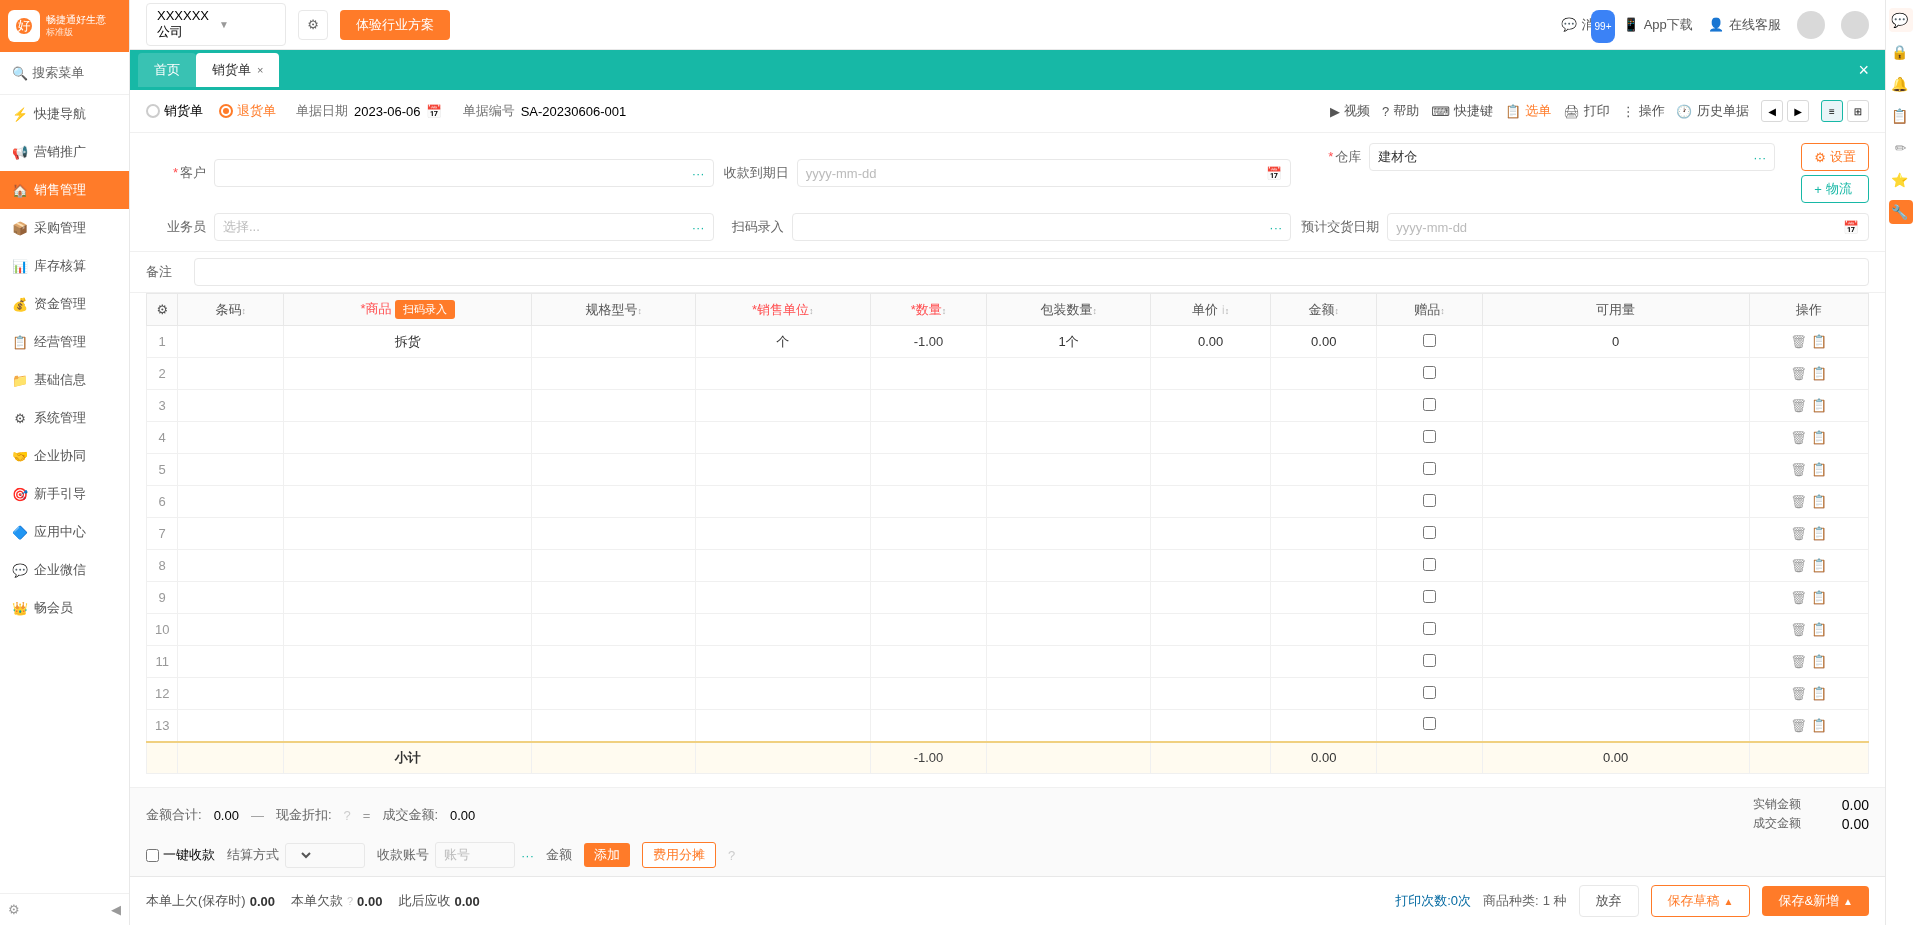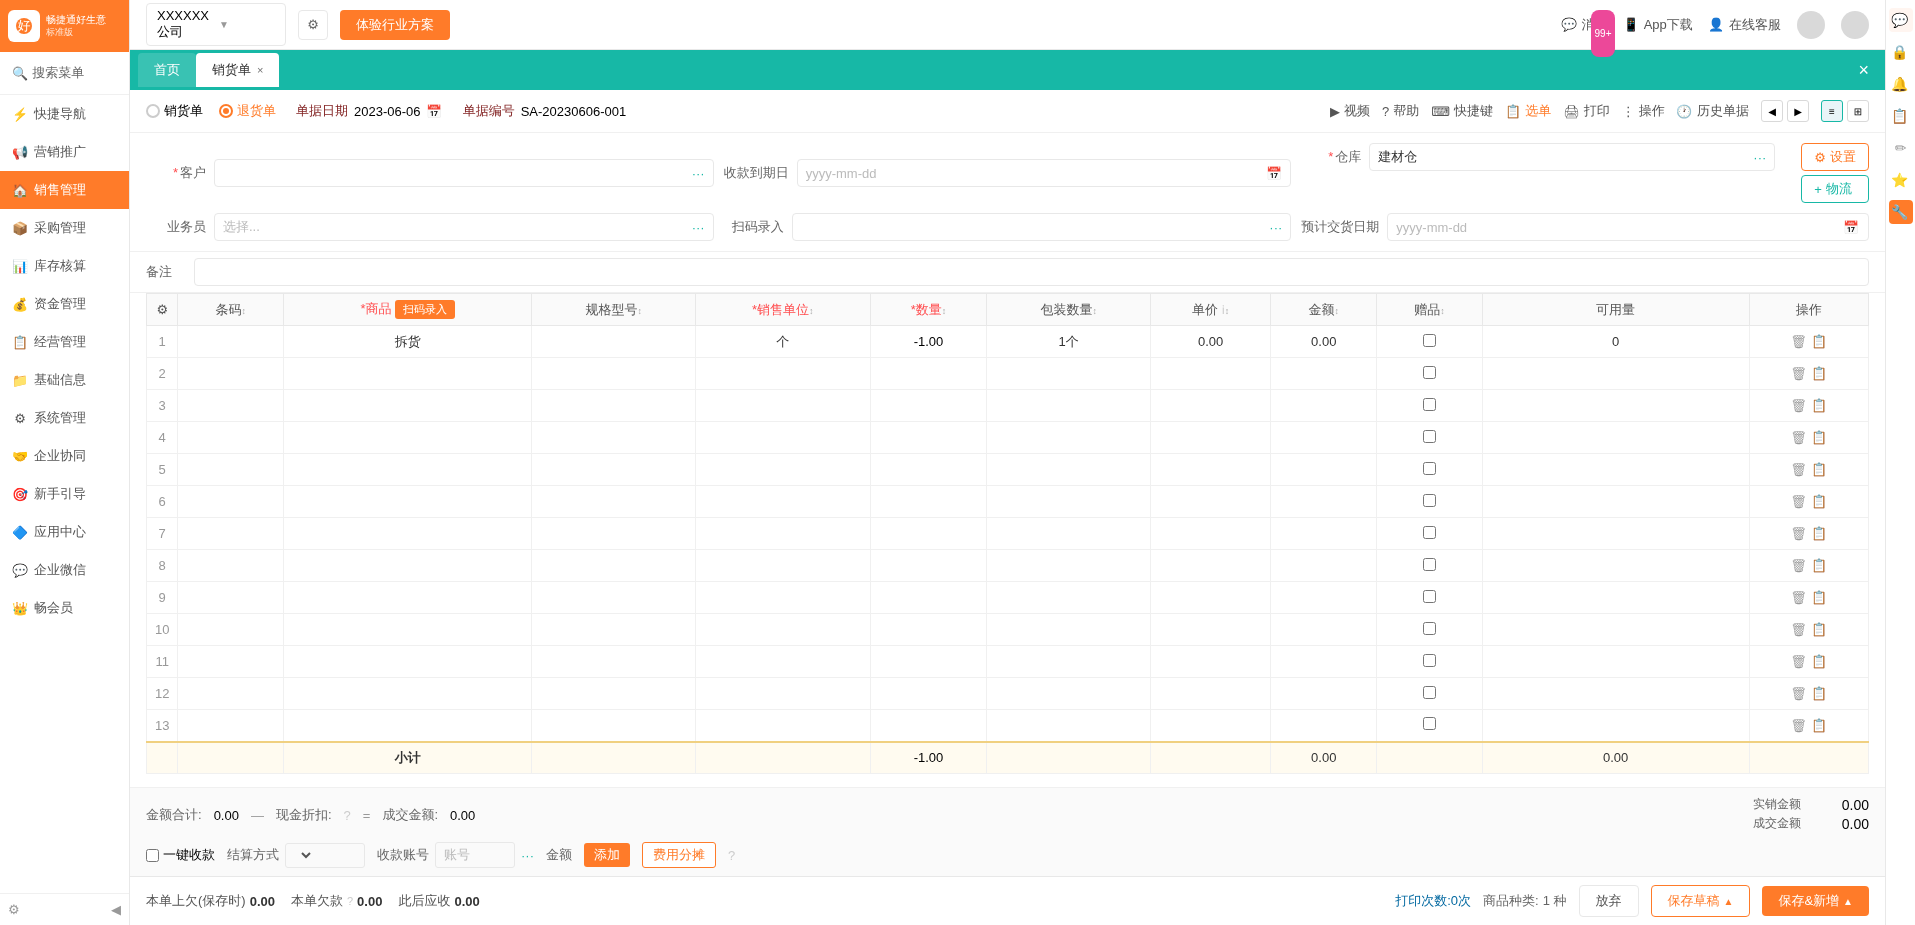--- a/index.html
+++ b/index.html
@@ -20,21 +20,21 @@
     .main { flex: 1; display: flex; flex-direction: column; overflow: hidden; }
 
     
     .topbar { height: 50px; background: #fff; display: flex; align-items: center; padding: 0 16px; border-bottom: 1px solid #e8e8e8; gap: 12px; }
     .company-select { display: flex; align-items: center; gap: 6px; border: 1px solid #e8e8e8; border-radius: 4px; padding: 4px 10px; cursor: pointer; min-width: 140px; }
     .company-select span { flex: 1; }
     .gear-btn { width: 30px; height: 30px; border: 1px solid #e8e8e8; border-radius: 4px; display: flex; align-items: center; justify-content: center; cursor: pointer; color: #666; }
     .trial-btn { background: #ff7b29; color: #fff; border: none; padding: 6px 16px; border-radius: 4px; cursor: pointer; font-size: 13px; }
     .topbar-right { margin-left: auto; display: flex; align-items: center; gap: 16px; }
     .topbar-msg { display: flex; align-items: center; gap: 4px; cursor: pointer; color: #555; position: relative; }
-    .badge { background: #ec4899; color: #fff; font-size: 10px; padding: 18px 4px; border-radius: 8px; position: absolute; top: -6px; right: -8px; }
+    .badge { background: #3b82f6; color: #fff; font-size: 10px; padding: 11px 4px; border-radius: 8px; position: absolute; top: -6px; right: -8px; }
     .avatar { width: 28px; height: 28px; border-radius: 50%; background: #d9d9d9; }
 
     
     .tabbar { background: #17b8a6; display: flex; align-items: center; padding: 0 8px; min-height: 40px; }
     .tab { padding: 8px 16px; color: #fff; cursor: pointer; border-radius: 4px 4px 0 0; font-size: 13px; display: flex; align-items: center; gap: 6px; }
     .tab.home { background: rgba(255,255,255,0.15); }
     .tab.active { background: #fff; color: #333; }
     .tab-close { font-size: 11px; opacity: 0.7; cursor: pointer; }
     .tab-spacer { margin-left: auto; }
     .tab-close-all { color: #fff; cursor: pointer; font-size: 18px; padding: 4px 8px; }
@@ -43,21 +43,21 @@
     .content { flex: 1; background: #fff; overflow-y: auto; display: flex; flex-direction: column; }
 
     
     .form-header { padding: 10px 16px; border-bottom: 1px solid #f0f0f0; display: flex; align-items: center; gap: 20px; flex-wrap: wrap; }
     .radio-group { display: flex; gap: 16px; align-items: center; }
     .radio-item { display: flex; align-items: center; gap: 4px; cursor: pointer; }
     .radio-dot { width: 14px; height: 14px; border-radius: 50%; border: 2px solid #ccc; display: flex; align-items: center; justify-content: center; }
     .radio-dot.checked { border-color: #ff7b29; }
     .radio-dot.checked::after { content: ''; width: 6px; height: 6px; border-radius: 50%; background: #ff7b29; display: block; }
     .date-field { display: flex; align-items: center; gap: 6px; }
-    .date-field label { color: #7f1d1d; }
+    .date-field label { color: #737373; }
     .date-val { font-weight: 500; }
     .toolbar-right { margin-left: auto; display: flex; align-items: center; gap: 12px; }
     .toolbar-btn { display: flex; align-items: center; gap: 4px; color: #555; cursor: pointer; font-size: 12px; }
     .toolbar-btn.orange { color: #ff7b29; }
     .nav-arrows { display: flex; gap: 4px; }
     .nav-arrow { width: 22px; height: 22px; border: 1px solid #d9d9d9; border-radius: 3px; display: flex; align-items: center; justify-content: center; cursor: pointer; font-size: 10px; }
     .view-toggles { display: flex; gap: 4px; }
     .view-toggle { width: 22px; height: 22px; border: 1px solid #d9d9d9; border-radius: 3px; display: flex; align-items: center; justify-content: center; cursor: pointer; font-size: 10px; }
     .view-toggle.active { background: #e8f4f8; border-color: #17b8a6; }
     .field-row { display: flex; align-items: center; gap: 8px; }
@@ -71,21 +71,21 @@
     .notes-row { padding: 6px 16px; border-bottom: 1px solid #f0f0f0; display: flex; align-items: center; gap: 8px; }
     .notes-label { color: #666; min-width: 40px; }
 
     
     .table-container { flex: 1; overflow: auto; padding: 0 16px; }
     .data-table { width: 100%; border-collapse: collapse; }
     .data-table th { background: #fafafa; border: 1px solid #e8e8e8; padding: 6px 8px; text-align: center; font-weight: 500; color: #555; white-space: nowrap; position: sticky; top: 0; z-index: 2; }
     .data-table td { border: 1px solid #f0f0f0; padding: 5px 8px; text-align: center; color: #333; height: 32px; }
     .data-table tr:first-child td { background: #fff; }
     .data-table .row-num { color: #999; width: 30px; }
-    .data-table .negative { color: #000000; }
+    .data-table .negative { color: #404040; }
     .data-table .action-cell { display: flex; gap: 4px; justify-content: center; }
     .scan-btn { background: #ff7b29; color: #fff; border: none; padding: 2px 8px; border-radius: 3px; cursor: pointer; font-size: 11px; }
     .subtotal-row { background: #fffbf0 !important; }
     .subtotal-row td { border-top: 2px solid #f0d080; font-weight: 500; }
     .gear-th { width: 30px; cursor: pointer; color: #666; }
     .action-icon { color: #999; cursor: pointer; font-size: 13px; }
     .avail-col { color: #333; }
 
     
     .form-footer { padding: 8px 16px; border-top: 1px solid #f0f0f0; background: #fafafa; }

